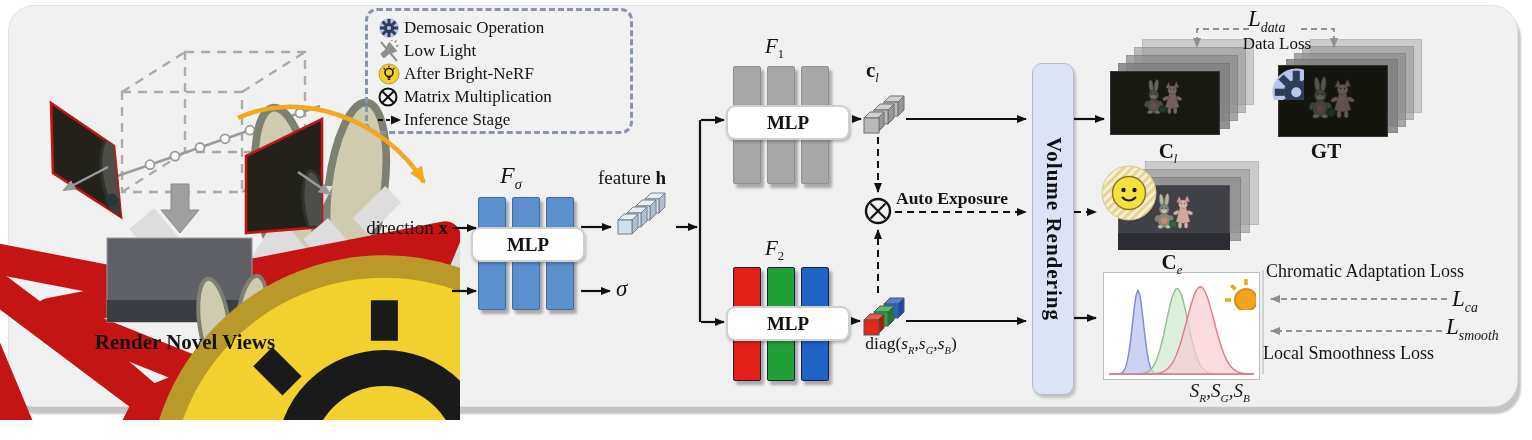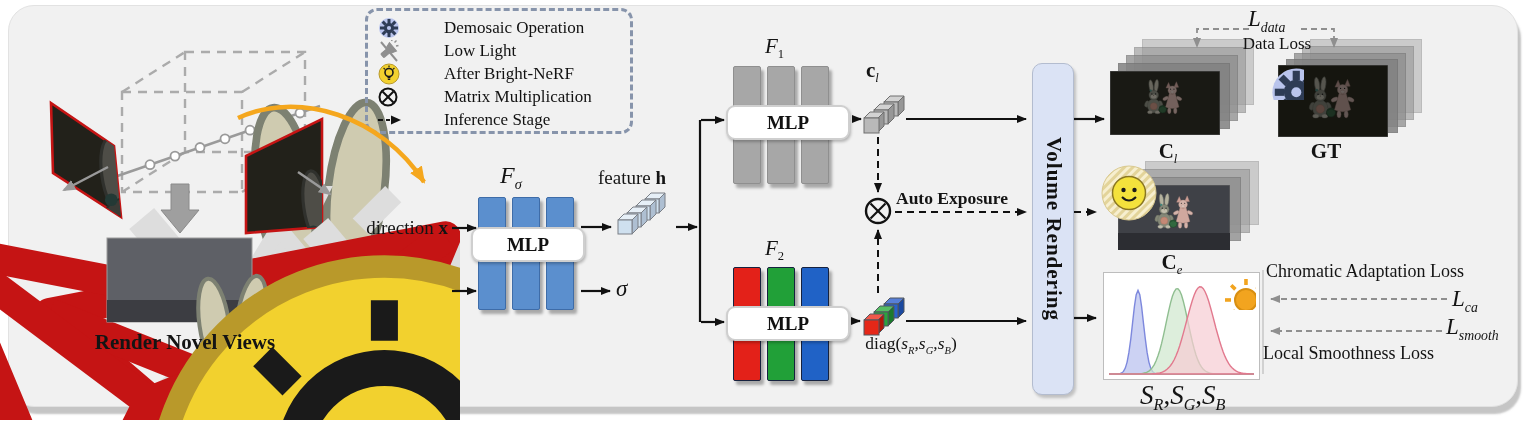--- a/index.html
+++ b/index.html
@@ -11,21 +11,21 @@
   .t{position:absolute;white-space:nowrap;z-index:4;color:#141414;}
   .t i{font-style:italic;}
   sub{font-size:.6em;}
   .bold{font-weight:bold;}
   #scene-svg{position:absolute;left:0;top:0;z-index:1;}
   #overlay{position:absolute;left:0;top:0;z-index:3;pointer-events:none;}
   
   #legend{position:absolute;left:365px;top:8px;width:268px;height:126px;z-index:2;
           border:3px dashed var(--legend-border);border-radius:12px;box-sizing:border-box;
           padding:5px 0 0 9px;}
-  .lg-row{display:flex;align-items:center;height:23px;gap:40px;}
+  .lg-row{display:flex;align-items:center;height:23px;}
   .lg-row svg{flex:0 0 24px;margin-right:3px;}
   .lg-label{font-size:17px;}
   
   .mlp{position:absolute;z-index:2;}
   .bars{display:flex;gap:6px;height:100%;}
   .bar{width:28px;height:100%;border-radius:2px;box-shadow:3px 4px 3px rgba(0,0,0,.3);box-sizing:border-box;}
   .bar.blue{background:var(--accent-blue);border:1.5px solid #3e6ca8;}
   .bar.gray{background:#a7a7a7;border:1.5px solid #8f8f8f;}
   .bar.r{background:var(--bar-red);border:1.5px solid #16223f;}
   .bar.g{background:var(--bar-green);border:1.5px solid #16223f;}
@@ -470,19 +470,19 @@
   <div id="schart-box">
     <svg id="schart" width="155" height="106">
         <path d="M5,101 L5.0,101.0 L6.8,101.0 L8.6,101.0 L10.4,101.0 L12.3,101.0 L14.1,100.9 L15.9,100.6 L17.7,100.0 L19.5,98.4 L21.3,95.1 L23.1,89.1 L24.9,79.4 L26.8,65.8 L28.6,49.6 L30.4,33.6 L32.2,21.7 L34.0,17.3 L35.8,21.7 L37.6,33.6 L39.4,49.6 L41.3,65.8 L43.1,79.4 L44.9,89.1 L46.7,95.1 L48.5,98.4 L50.3,100.0 L52.1,100.6 L53.9,100.9 L55.8,101.0 L57.6,101.0 L59.4,101.0 L61.2,101.0 L63.0,101.0 L64.8,101.0 L66.6,101.0 L68.4,101.0 L70.3,101.0 L72.1,101.0 L73.9,101.0 L75.7,101.0 L77.5,101.0 L79.3,101.0 L81.1,101.0 L82.9,101.0 L84.8,101.0 L86.6,101.0 L88.4,101.0 L90.2,101.0 L92.0,101.0 L93.8,101.0 L95.6,101.0 L97.4,101.0 L99.3,101.0 L101.1,101.0 L102.9,101.0 L104.7,101.0 L106.5,101.0 L108.3,101.0 L110.1,101.0 L111.9,101.0 L113.8,101.0 L115.6,101.0 L117.4,101.0 L119.2,101.0 L121.0,101.0 L122.8,101.0 L124.6,101.0 L126.4,101.0 L128.3,101.0 L130.1,101.0 L131.9,101.0 L133.7,101.0 L135.5,101.0 L137.3,101.0 L139.1,101.0 L140.9,101.0 L142.8,101.0 L144.6,101.0 L146.4,101.0 L148.2,101.0 L150.0,101.0 L150,101 Z" fill="#b9c0ee" fill-opacity="0.72" stroke="#7d88dd" stroke-width="1.4"></path>
         <path d="M5,101 L5.0,101.0 L6.8,101.0 L8.6,101.0 L10.4,101.0 L12.3,101.0 L14.1,101.0 L15.9,101.0 L17.7,101.0 L19.5,101.0 L21.3,101.0 L23.1,101.0 L24.9,101.0 L26.8,101.0 L28.6,101.0 L30.4,101.0 L32.2,100.9 L34.0,100.9 L35.8,100.8 L37.6,100.6 L39.4,100.3 L41.3,99.8 L43.1,99.1 L44.9,98.1 L46.7,96.6 L48.5,94.4 L50.3,91.6 L52.1,87.8 L53.9,83.0 L55.8,77.2 L57.6,70.4 L59.4,62.7 L61.2,54.3 L63.0,45.7 L64.8,37.3 L66.6,29.6 L68.4,23.2 L70.3,18.5 L72.1,15.9 L73.9,15.7 L75.7,17.8 L77.5,22.1 L79.3,28.2 L81.1,35.7 L82.9,44.0 L84.8,52.6 L86.6,61.0 L88.4,68.9 L90.2,75.9 L92.0,82.0 L93.8,86.9 L95.6,90.9 L97.4,93.9 L99.3,96.2 L101.1,97.8 L102.9,99.0 L104.7,99.7 L106.5,100.2 L108.3,100.5 L110.1,100.7 L111.9,100.9 L113.8,100.9 L115.6,101.0 L117.4,101.0 L119.2,101.0 L121.0,101.0 L122.8,101.0 L124.6,101.0 L126.4,101.0 L128.3,101.0 L130.1,101.0 L131.9,101.0 L133.7,101.0 L135.5,101.0 L137.3,101.0 L139.1,101.0 L140.9,101.0 L142.8,101.0 L144.6,101.0 L146.4,101.0 L148.2,101.0 L150.0,101.0 L150,101 Z" fill="#cfe7cd" fill-opacity="0.7" stroke="#8fbe90" stroke-width="1.4"></path>
         <path d="M5,101 L5.0,101.0 L6.8,101.0 L8.6,101.0 L10.4,101.0 L12.3,101.0 L14.1,101.0 L15.9,101.0 L17.7,101.0 L19.5,101.0 L21.3,101.0 L23.1,101.0 L24.9,101.0 L26.8,101.0 L28.6,101.0 L30.4,101.0 L32.2,101.0 L34.0,101.0 L35.8,101.0 L37.6,101.0 L39.4,101.0 L41.3,101.0 L43.1,101.0 L44.9,100.9 L46.7,100.9 L48.5,100.8 L50.3,100.7 L52.1,100.5 L53.9,100.2 L55.8,99.9 L57.6,99.3 L59.4,98.6 L61.2,97.6 L63.0,96.3 L64.8,94.6 L66.6,92.5 L68.4,89.8 L70.3,86.5 L72.1,82.6 L73.9,77.9 L75.7,72.7 L77.5,66.8 L79.3,60.4 L81.1,53.6 L82.9,46.7 L84.8,39.8 L86.6,33.2 L88.4,27.2 L90.2,22.0 L92.0,17.9 L93.8,15.2 L95.6,13.8 L97.4,14.0 L99.3,15.6 L101.1,18.7 L102.9,23.0 L104.7,28.3 L106.5,34.5 L108.3,41.1 L110.1,48.0 L111.9,55.0 L113.8,61.7 L115.6,68.0 L117.4,73.8 L119.2,78.9 L121.0,83.4 L122.8,87.2 L124.6,90.4 L126.4,93.0 L128.3,95.0 L130.1,96.6 L131.9,97.9 L133.7,98.8 L135.5,99.5 L137.3,100.0 L139.1,100.3 L140.9,100.5 L142.8,100.7 L144.6,100.8 L146.4,100.9 L148.2,100.9 L150.0,101.0 L150,101 Z" fill="#f6ccd3" fill-opacity="0.7" stroke="#e2798e" stroke-width="1.4"></path>
       </svg>
   </div>
   <svg class="badge" style="left:1222px;top:276px" width="34" height="34">
       <use href="#sun" transform="scale(1.41)"></use>
     </svg>
-  <div class="t" style="left:1140px;top:380px;width:110px;text-align:left;font-size:27px"><i>S</i><sub><i>R</i></sub><span>,</span><i>S</i><sub><i>G</i></sub><span>,</span><i>S</i><sub><i>B</i></sub></div>
+  <div class="t" style="left:1140px;top:380px;width:110px;text-align:right;font-size:19px"><i>S</i><sub><i>R</i></sub><span>,</span><i>S</i><sub><i>G</i></sub><span>,</span><i>S</i><sub><i>B</i></sub></div>
 
   <div class="t" style="left:1266px;top:261px;font-size:18px">Chromatic Adaptation Loss</div>
   <div class="t" style="left:1452px;top:286px;font-size:23px"><i>L</i><sub><i>ca</i></sub></div>
   <div class="t" style="left:1446px;top:314px;font-size:23px"><i>L</i><sub><i>smooth</i></sub></div>
   <div class="t" style="left:1263px;top:343px;font-size:18px">Local Smoothness Loss</div>
 </div>
 
 </body></html>

